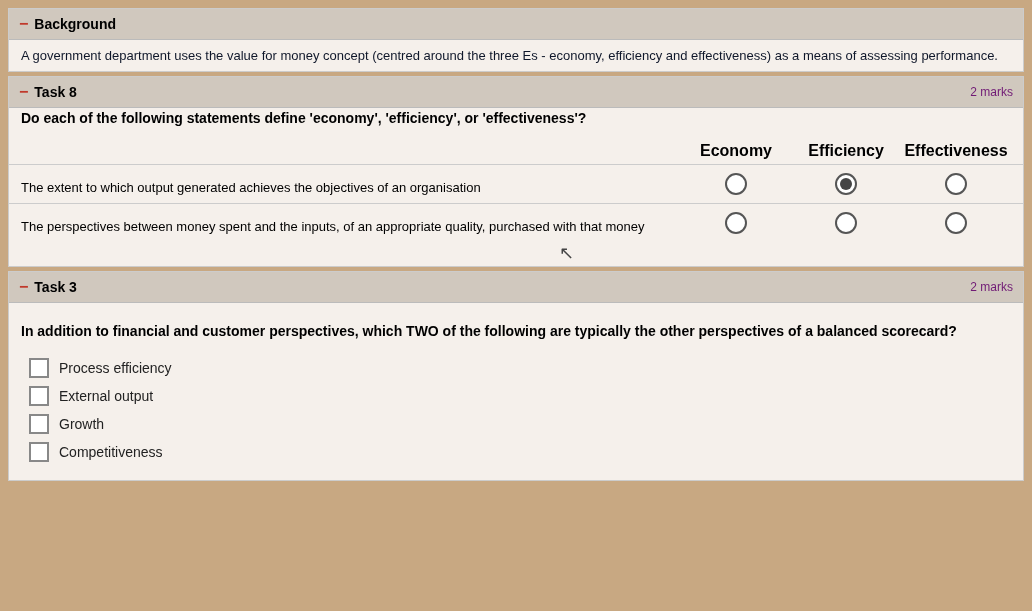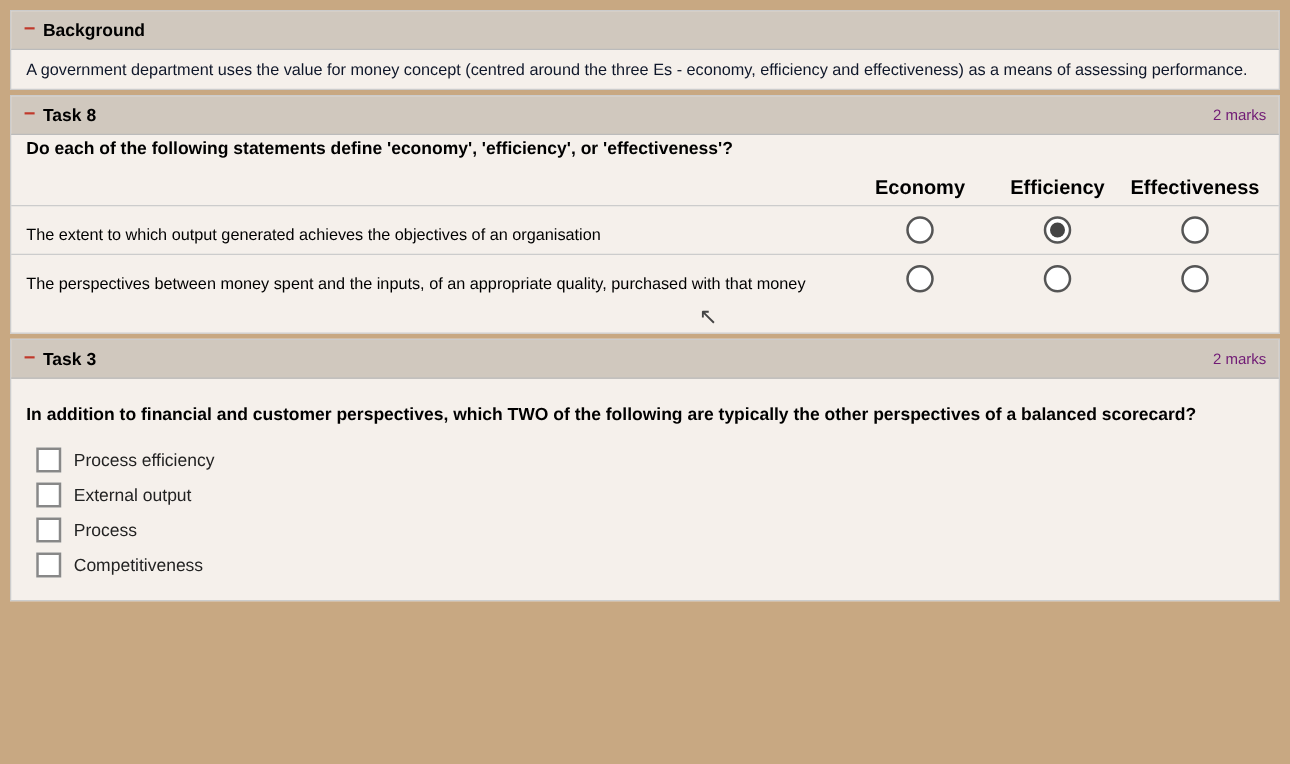--- a/index.html
+++ b/index.html
@@ -243,21 +243,21 @@
         <span>Process efficiency</span>
       </div>
 
       <div class="checkbox-item">
         <div class="checkbox-box"></div>
         <span>External output</span>
       </div>
 
       <div class="checkbox-item">
         <div class="checkbox-box"></div>
-        <span>Process</span>
+        <span>Growth</span>
       </div>
 
       <div class="checkbox-item">
         <div class="checkbox-box"></div>
         <span>Competitiveness</span>
       </div>
 
     </div>
   </div>
 

